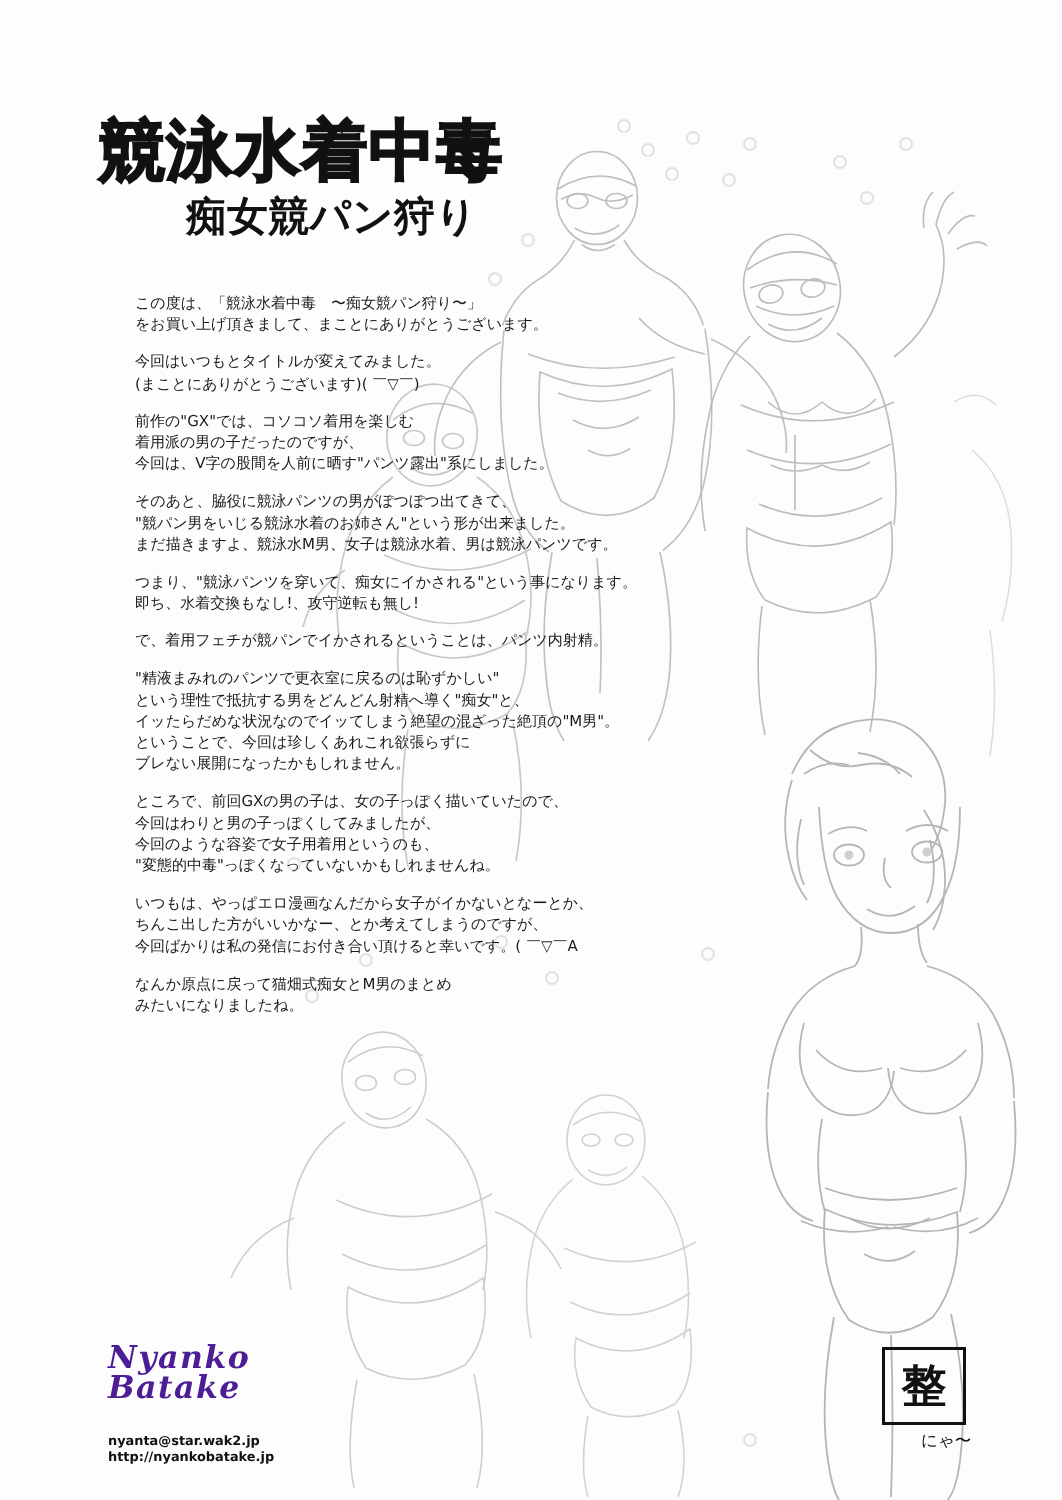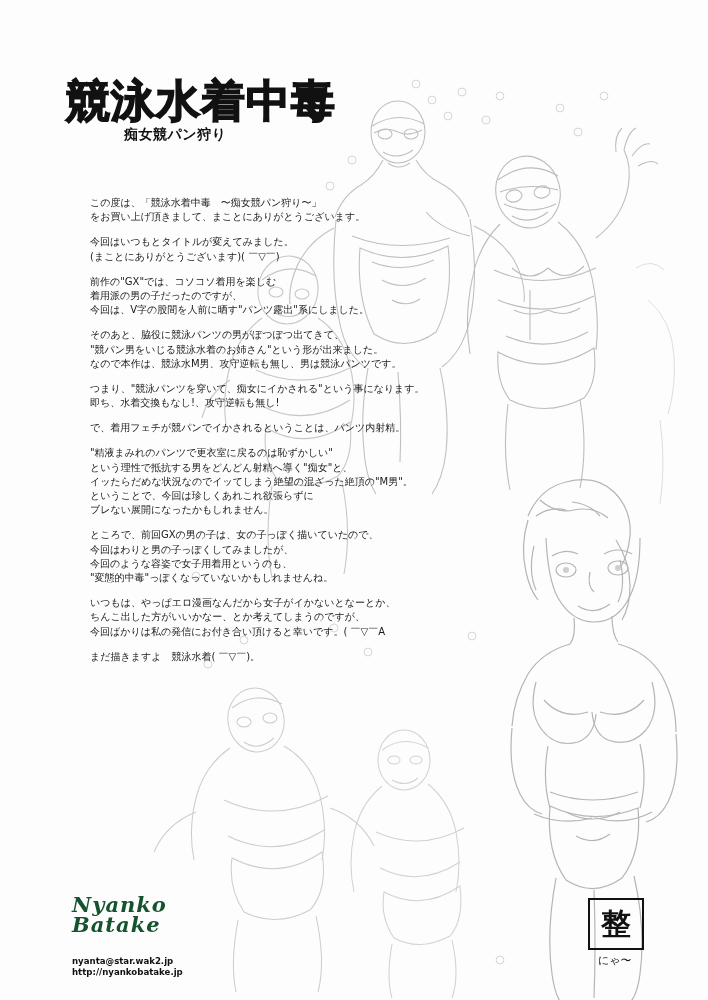--- a/index.html
+++ b/index.html
@@ -48,21 +48,21 @@
     font-weight: bold;
     letter-spacing: 1px;
     line-height: 1.05;
     color: #111;
     -webkit-text-stroke: 1.5px #111;
     text-shadow: 2px 2px 0 #ffffff, -1px -1px 0 #ffffff;
     white-space: nowrap;
   }
   .title-sub {
     font-family: "DejaVu Sans", sans-serif;
-    font-size: 14px;
+    font-size: 27px;
     font-weight: bold;
     letter-spacing: 0.5px;
     margin-top: 2px;
     margin-left: 58px;
     color: #111;
     text-shadow: 1px 1px 0 #ffffff;
     white-space: nowrap;
   }
 
   
@@ -87,21 +87,21 @@
     position: absolute;
     left: 72px;
     top: 895px;
   }
   .logo-text {
     font-family: "DejaVu Serif", serif;
     font-style: italic;
     font-weight: bold;
     font-size: 21px;
     letter-spacing: 1px;
-    color: #14532d;
+    color: #4c1d95;
     line-height: 0.96;
   }
   .logo-text .l2 {
     display: block;
   }
   .contact {
     margin-top: 21px;
     font-family: "DejaVu Sans", sans-serif;
     font-size: 8.6px;
     font-weight: bold;
@@ -128,21 +128,21 @@
     inset: 0;
     display: flex;
     align-items: center;
     justify-content: center;
     font-size: 30px;
     font-weight: bold;
     color: #111;
   }
   .stamp-caption {
     margin-top: 3px;
-    margin-left: 10px;
+    margin-left: 26px;
     font-family: "DejaVu Sans", sans-serif;
     font-size: 11px;
     color: #111;
   }
 </style>
 </head>
 <body>
 
 <div class="page">
 
@@ -356,37 +356,38 @@
   <div class="body-text">
     <p class="para">この度は、「競泳水着中毒　〜痴女競パン狩り〜」
 をお買い上げ頂きまして、まことにありがとうございます。</p>
     <p class="para">今回はいつもとタイトルが変えてみました。
 (まことにありがとうございます)( ￣▽￣)</p>
     <p class="para">前作の"GX"では、コソコソ着用を楽しむ
 着用派の男の子だったのですが、
 今回は、V字の股間を人前に晒す"パンツ露出"系にしました。</p>
     <p class="para">そのあと、脇役に競泳パンツの男がぽつぽつ出てきて、
 "競パン男をいじる競泳水着のお姉さん"という形が出来ました。
-なので本作は、競泳水M男、攻守逆転も無し、男は競泳パンツです。</p>
+まだ描きますよ、競泳水M男、女子は競泳水着、男は競泳パンツです。</p>
     <p class="para">つまり、"競泳パンツを穿いて、痴女にイかされる"という事になります。
 即ち、水着交換もなし!、攻守逆転も無し!</p>
     <p class="para">で、着用フェチが競パンでイかされるということは、パンツ内射精。</p>
     <p class="para">"精液まみれのパンツで更衣室に戻るのは恥ずかしい"
 という理性で抵抗する男をどんどん射精へ導く"痴女"と、
 イッたらだめな状況なのでイッてしまう絶望の混ざった絶頂の"M男"。
 ということで、今回は珍しくあれこれ欲張らずに
 ブレない展開になったかもしれません。</p>
     <p class="para">ところで、前回GXの男の子は、女の子っぽく描いていたので、
 今回はわりと男の子っぽくしてみましたが、
 今回のような容姿で女子用着用というのも、
 "変態的中毒"っぽくなっていないかもしれませんね。</p>
     <p class="para">いつもは、やっぱエロ漫画なんだから女子がイかないとなーとか、
 ちんこ出した方がいいかなー、とか考えてしまうのですが、
 今回ばかりは私の発信にお付き合い頂けると幸いです。( ￣▽￣A</p>
-    <p class="para">まだ描きますよ　競泳水着( ￣▽￣)。</p>
+    <p class="para">なんか原点に戻って猫畑式痴女とM男のまとめ
+みたいになりましたね。</p>
   </div>
 
   <div class="logo-block">
     <div class="logo-text">
       <span class="l1">Nyanko</span>
       <span class="l2">Batake</span>
     </div>
     <div class="contact">
       <div>nyanta@star.wak2.jp</div>
       <div>http://nyankobatake.jp</div>

